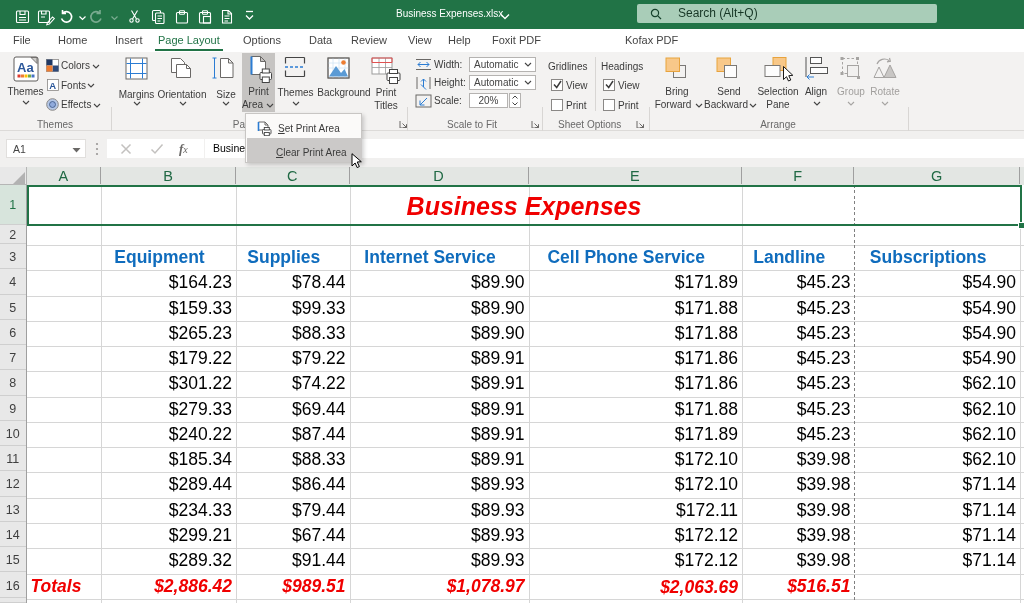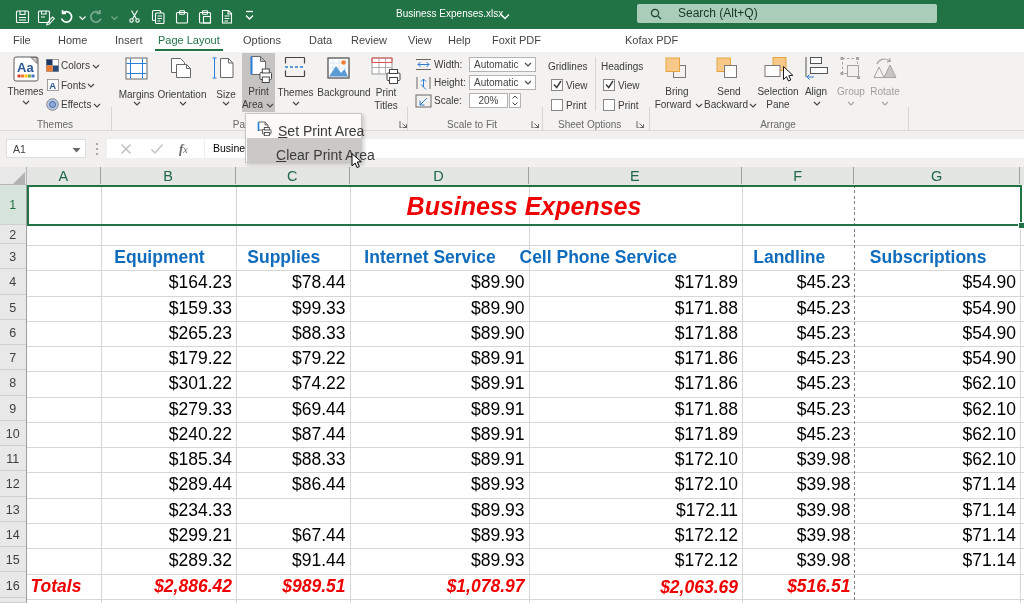--- a/index.html
+++ b/index.html
@@ -44,21 +44,21 @@
 .cell{position:absolute;font-size:17.5px;color:#000;text-align:right;line-height:25px;white-space:nowrap}
 .bh{color:#0f6cbd;font-weight:bold;font-size:17.5px;margin-left:-9px}
 .tot{color:#f00000;font-weight:bold;font-style:italic;font-size:17.5px}
 #title{position:absolute;left:28px;top:187px;width:992px;height:38px;line-height:38px;text-align:center;font-size:25px;font-weight:bold;font-style:italic;color:#f00000}
 #selbox{position:absolute;left:26.5px;top:185px;width:995px;height:41px;border:2px solid #217346}
 #fill{position:absolute;left:1018px;top:222px;width:7px;height:7px;background:#217346;border:1px solid #fff}
 #dash{position:absolute;left:854px;top:185px;width:1px;height:418px;background:repeating-linear-gradient(to bottom,#808080 0 3px,transparent 3px 5.5px)}
 
 #menu{position:absolute;left:244.5px;top:112.5px;width:117.5px;height:50px;background:#fbfaf9;border:1px solid #c8c6c4;box-shadow:2px 2px 4px rgba(0,0,0,.18)}
 #mhl{position:absolute;left:1px;top:24.5px;width:115.5px;height:24px;background:#cbc9c8}
-.mi{position:absolute;font-size:14px;color:#3b3b3b;white-space:nowrap}
+.mi{position:absolute;font-size:10px;color:#3b3b3b;white-space:nowrap}
 .mi u{text-decoration:underline}
 </style></head><body>
 <div id="w">
 <div id="tbar">
 <svg width="1024" height="29">
 <g stroke="#fff" fill="none" stroke-width="1.1">
 <rect x="16.5" y="11" width="12" height="11.5" rx="1"></rect>
           <path d="M20 11 v3.5 h5 V11 M19 17.5 h7 M19 20 h7"></path>
 <rect x="38.5" y="11" width="11" height="11.5" rx="1"></rect>
           <path d="M41.5 11 v3 h4.5 v-3 M41 17 h4"></path>
@@ -479,20 +479,21 @@
 <div class="cell" style="left:528.5px;top:447.2px;width:209.5px;height:25.2px">$172.10</div>
 <div class="cell" style="left:742.0px;top:447.2px;width:108.4px;height:25.2px">$39.98</div>
 <div class="cell" style="left:854.4px;top:447.2px;width:161.6px;height:25.2px">$62.10</div>
 <div class="cell" style="left:101.0px;top:472.4px;width:131.0px;height:25.2px">$289.44</div>
 <div class="cell" style="left:236.0px;top:472.4px;width:109.5px;height:25.2px">$86.44</div>
 <div class="cell" style="left:349.5px;top:472.4px;width:175.0px;height:25.2px">$89.93</div>
 <div class="cell" style="left:528.5px;top:472.4px;width:209.5px;height:25.2px">$172.10</div>
 <div class="cell" style="left:742.0px;top:472.4px;width:108.4px;height:25.2px">$39.98</div>
 <div class="cell" style="left:854.4px;top:472.4px;width:161.6px;height:25.2px">$71.14</div>
 <div class="cell" style="left:101.0px;top:497.7px;width:131.0px;height:25.3px">$234.33</div>
+<div class="cell" style="left:236.0px;top:497.7px;width:109.5px;height:25.3px">$79.44</div>
 <div class="cell" style="left:349.5px;top:497.7px;width:175.0px;height:25.3px">$89.93</div>
 <div class="cell" style="left:528.5px;top:497.7px;width:209.5px;height:25.3px">$172.11</div>
 <div class="cell" style="left:742.0px;top:497.7px;width:108.4px;height:25.3px">$39.98</div>
 <div class="cell" style="left:854.4px;top:497.7px;width:161.6px;height:25.3px">$71.14</div>
 <div class="cell" style="left:101.0px;top:523.0px;width:131.0px;height:25.2px">$299.21</div>
 <div class="cell" style="left:236.0px;top:523.0px;width:109.5px;height:25.2px">$67.44</div>
 <div class="cell" style="left:349.5px;top:523.0px;width:175.0px;height:25.2px">$89.93</div>
 <div class="cell" style="left:528.5px;top:523.0px;width:209.5px;height:25.2px">$172.12</div>
 <div class="cell" style="left:742.0px;top:523.0px;width:108.4px;height:25.2px">$39.98</div>
 <div class="cell" style="left:854.4px;top:523.0px;width:161.6px;height:25.2px">$71.14</div>
@@ -504,21 +505,21 @@
 <div class="cell" style="left:854.4px;top:548.2px;width:161.6px;height:25.2px">$71.14</div>
 <div class="cell tot" style="left:30.5px;top:573.5px;width:74.5px;height:25.2px;text-align:left">Totals</div>
 <div class="cell tot" style="left:101.0px;top:573.5px;width:131.0px;height:25.2px">$2,886.42</div>
 <div class="cell tot" style="left:236.0px;top:573.5px;width:109.5px;height:25.2px">$989.51</div>
 <div class="cell tot" style="left:349.5px;top:573.5px;width:175.0px;height:25.2px">$1,078.97</div>
 <div class="cell tot" style="left:528.5px;top:575px;width:209.5px;height:25.2px">$2,063.69</div>
 <div class="cell tot" style="left:742.0px;top:573.5px;width:108.4px;height:25.2px">$516.51</div>
 <div class="cell bh" style="left:101.0px;top:245.2px;width:135.0px;height:25.2px;text-align:center">Equipment</div>
 <div class="cell bh" style="left:349.5px;top:245.2px;width:179.0px;height:25.2px;text-align:center">Internet Service</div>
 <div class="cell bh" style="left:236.0px;top:245.2px;width:113.5px;height:25.2px;text-align:center">Supplies</div>
-<div class="cell bh" style="left:528.5px;top:245.2px;width:213.5px;height:25.2px;text-align:left">Cell Phone Service</div>
+<div class="cell bh" style="left:528.5px;top:245.2px;width:213.5px;height:25.2px;text-align:center">Cell Phone Service</div>
 <div class="cell bh" style="left:742.0px;top:245.2px;width:112.4px;height:25.2px;text-align:center">Landline</div>
 <div class="cell bh" style="left:854.4px;top:245.2px;width:165.6px;height:25.2px;text-align:center">Subscriptions</div>
     <div id="title">Business Expenses</div>
 <div id="dash"></div>
 <div id="selbox"></div>
 <div id="fill"></div>
 <div id="menu">
 <svg style="position:absolute;left:11px;top:7px" width="15" height="15">
         <path d="M1.5 1 h6.5 l3 3 v5 h-9.5 z M8 1 v3 h3" fill="#fff" stroke="#6a6866"></path>
         <path d="M1.5 1 v9" stroke="#2b7cd3" stroke-width="1.6"></path>

